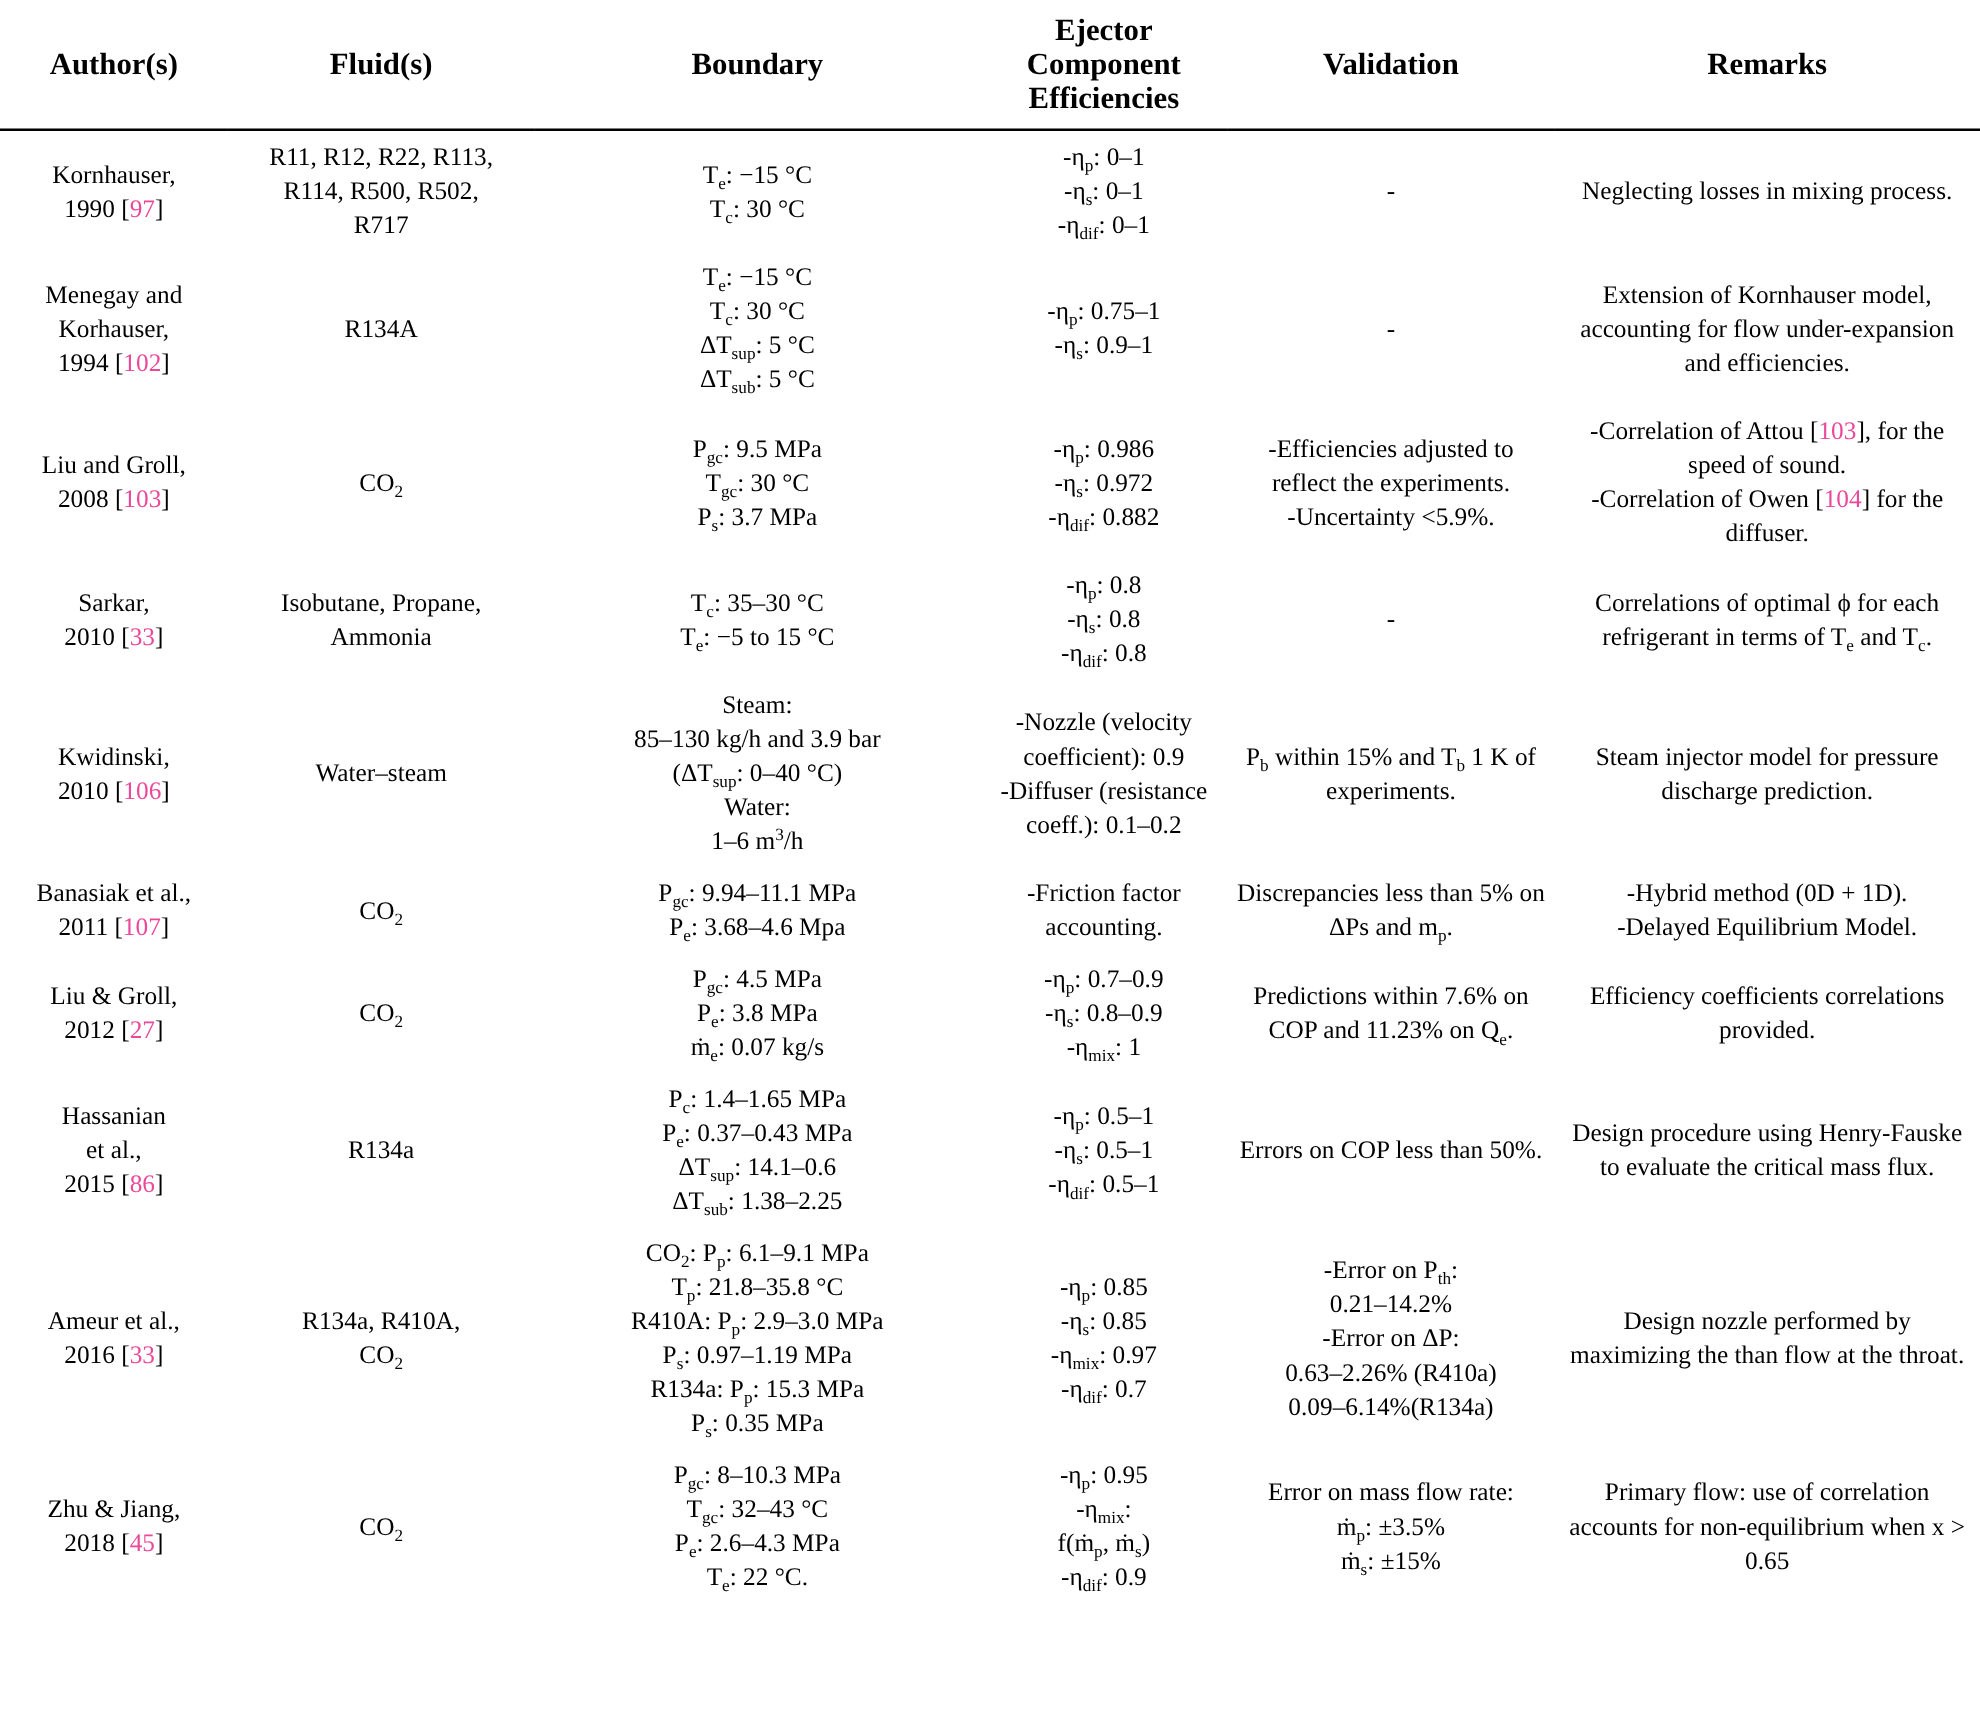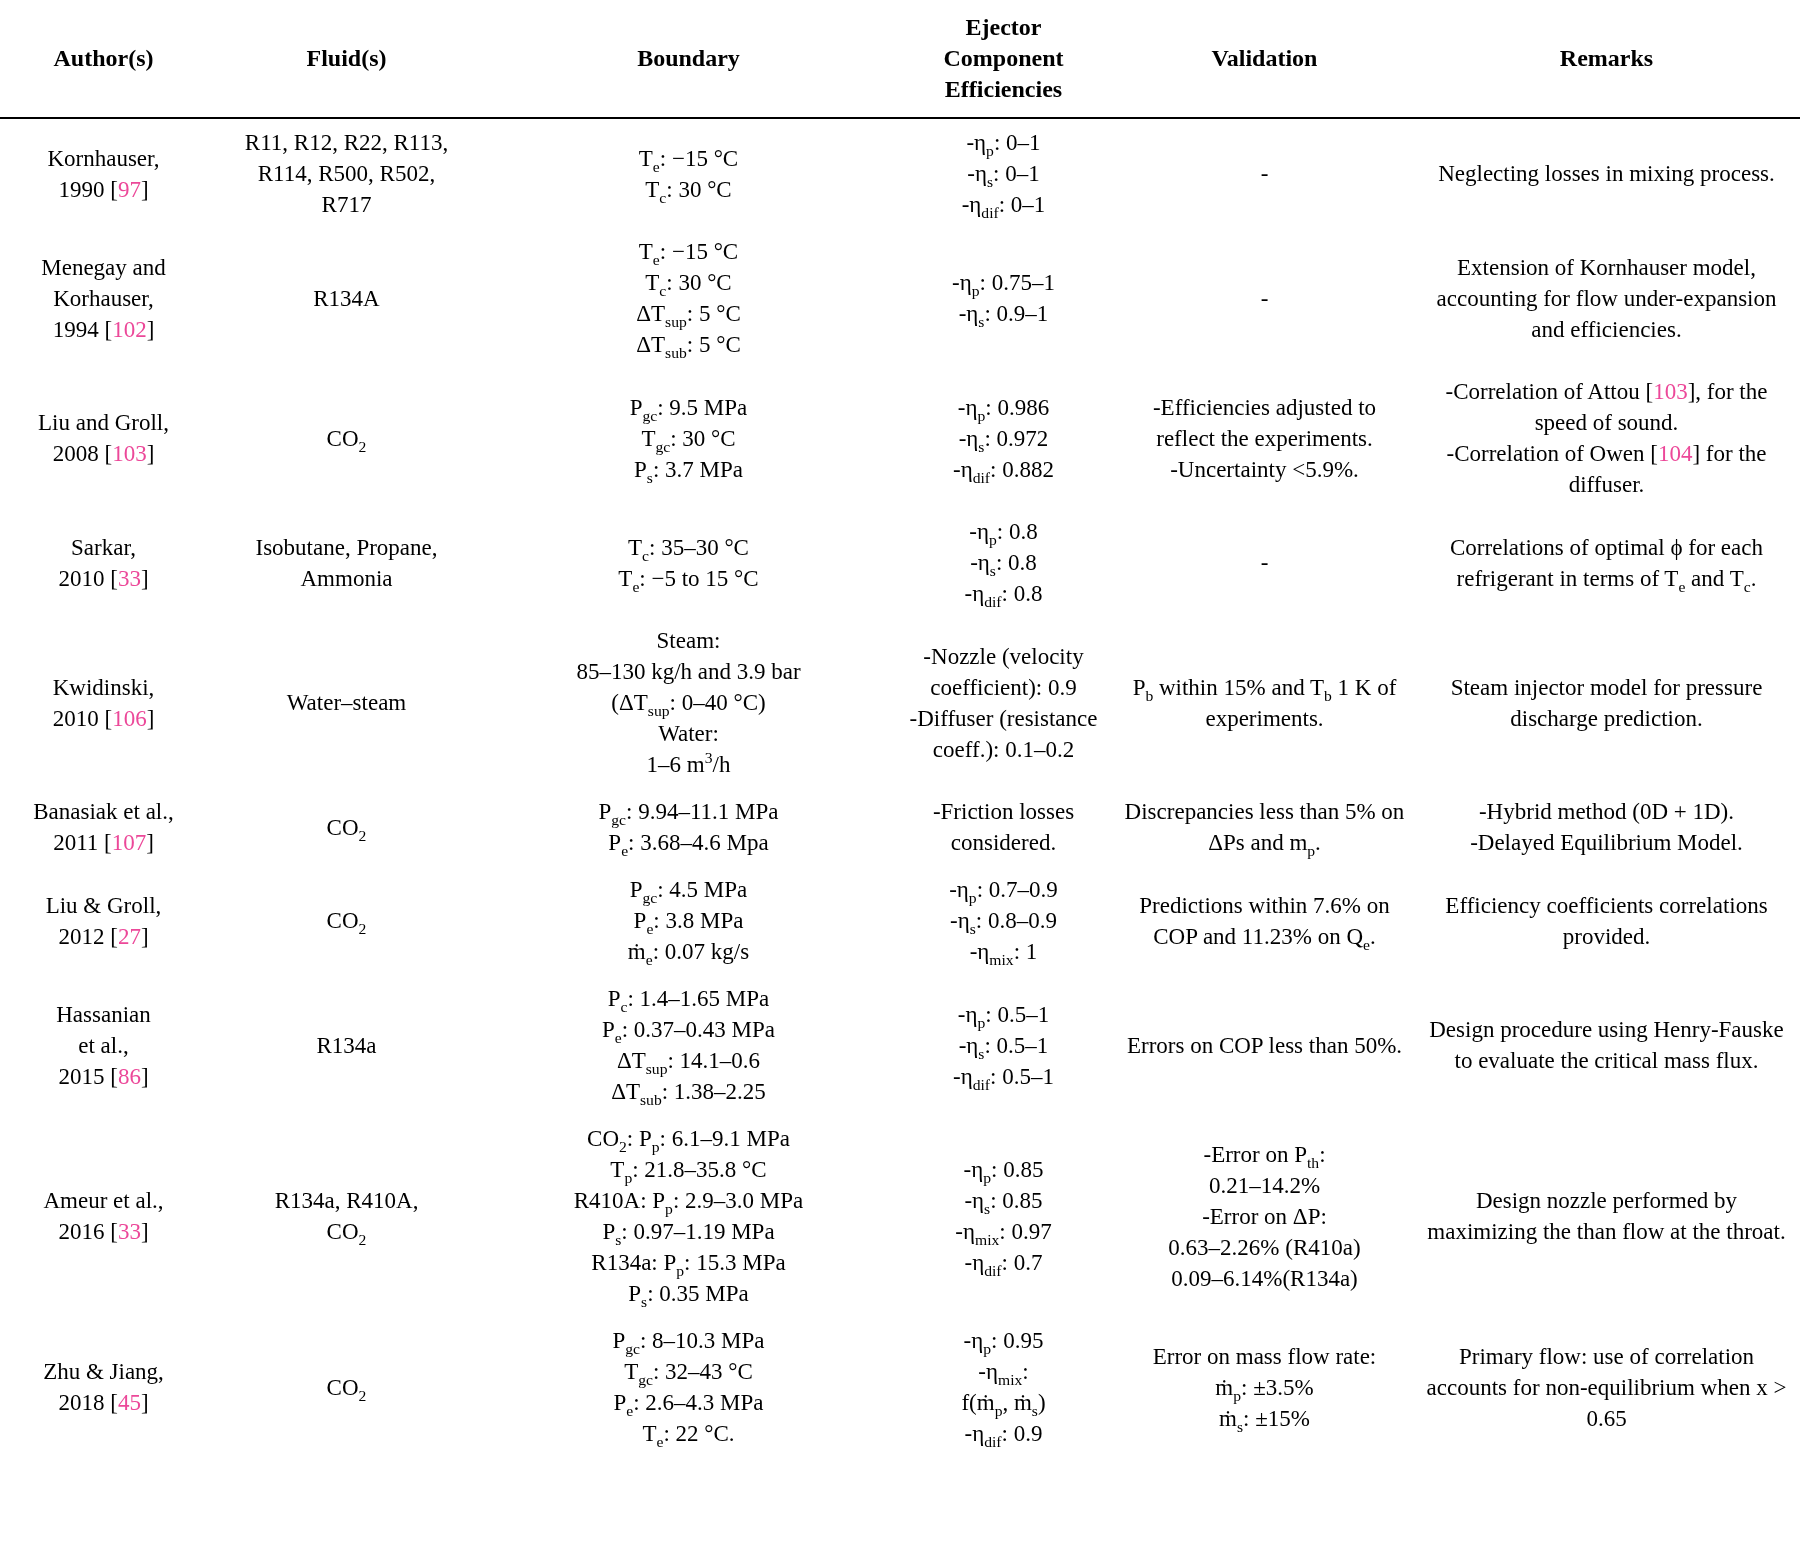--- a/index.html
+++ b/index.html
@@ -20,21 +20,21 @@
     table-layout: fixed;
   }
   col.c-author   { width: 11.5%; }
   col.c-fluids   { width: 15.5%; }
   col.c-boundary { width: 22.5%; }
   col.c-eff      { width: 12.5%; }
   col.c-valid    { width: 16.5%; }
   col.c-remarks  { width: 21.5%; }
   thead th {
     font-weight: bold;
-    font-size: 24px;
+    font-size: 28px;
     line-height: 31px;
     text-align: center;
     vertical-align: middle;
     padding: 12px 6px;
     white-space: pre-line;
     border-bottom: 2px solid #000000;
   }
   tbody td {
     font-size: 23px;
     line-height: 31px;
@@ -108,21 +108,21 @@
         <td>Water–steam</td>
         <td>Steam:<br>85–130 kg/h and 3.9 bar<br>(ΔT<sub>sup</sub>: 0–40 °C)<br>Water:<br>1–6 m<sup>3</sup>/h</td>
         <td>-Nozzle (velocity coefficient): 0.9<br>-Diffuser (resistance coeff.): 0.1–0.2</td>
         <td>P<sub>b</sub> within 15% and T<sub>b</sub> 1 K of experiments.</td>
         <td>Steam injector model for pressure discharge prediction.</td>
       </tr>
       <tr>
         <td>Banasiak et al.,<br>2011 [<span class="ref">107</span>]</td>
         <td>CO<sub>2</sub></td>
         <td>P<sub>gc</sub>: 9.94–11.1 MPa<br>P<sub>e</sub>: 3.68–4.6 Mpa</td>
-        <td>-Friction losses considered.</td>
+        <td>-Friction factor accounting.</td>
         <td>Discrepancies less than 5% on ΔPs and m<sub>p</sub>.</td>
         <td>-Hybrid method (0D + 1D).<br>-Delayed Equilibrium Model.</td>
       </tr>
       <tr>
         <td>Liu &amp; Groll,<br>2012 [<span class="ref">27</span>]</td>
         <td>CO<sub>2</sub></td>
         <td>P<sub>gc</sub>: 4.5 MPa<br>P<sub>e</sub>: 3.8 MPa<br>ṁ<sub>e</sub>: 0.07 kg/s</td>
         <td>-η<sub>p</sub>: 0.7–0.9<br>-η<sub>s</sub>: 0.8–0.9<br>-η<sub>mix</sub>: 1</td>
         <td>Predictions within 7.6% on COP and 11.23% on Q<sub>e</sub>.</td>
         <td>Efficiency coefficients correlations provided.</td>

